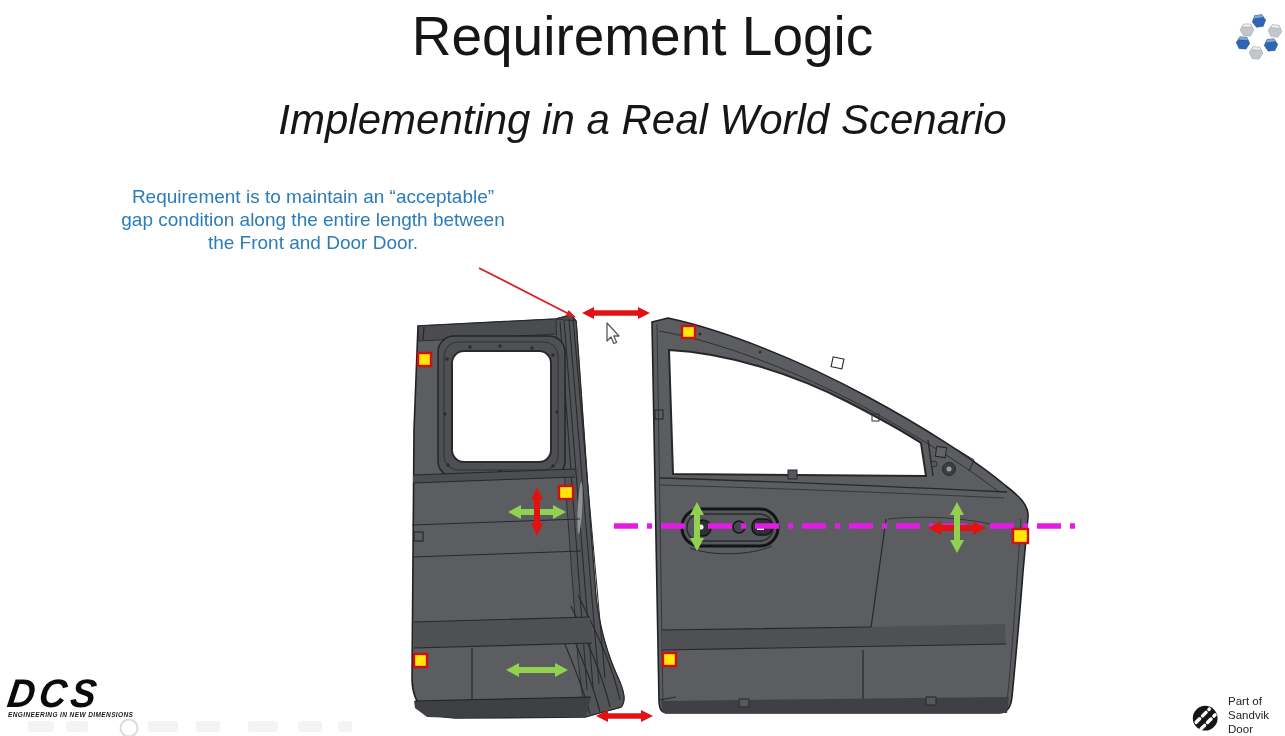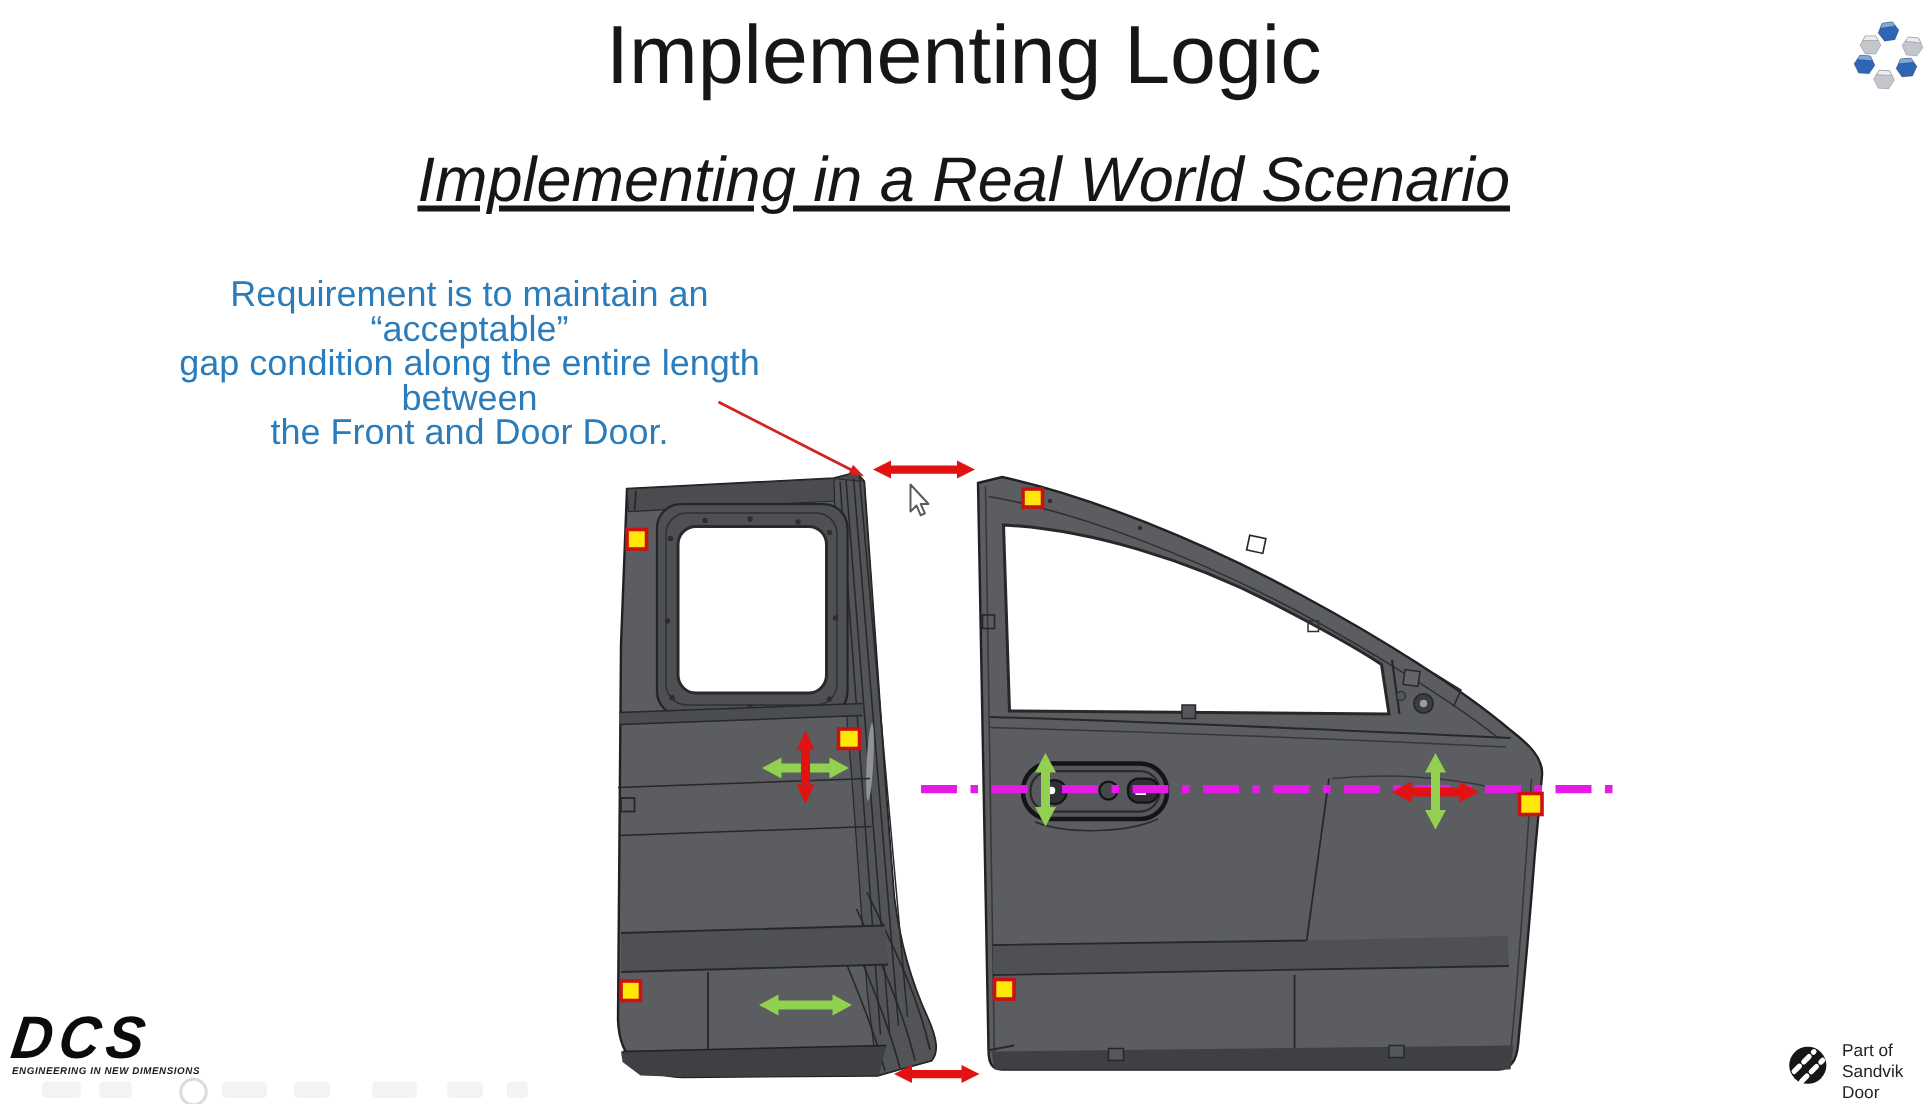--- a/index.html
+++ b/index.html
@@ -1,32 +1,32 @@
 <!DOCTYPE html>
 <html><head>
 <meta charset="utf-8">
 <style>
   html,body{margin:0;padding:0;background:#fff;}
   .stage{position:relative;width:1285px;height:736px;background:#ffffff;overflow:hidden;
          font-family:"Liberation Sans",sans-serif;color:#141414;}
   .title{position:absolute;top:4px;left:0;width:100%;text-align:center;
          font-size:55px;font-weight:400;letter-spacing:0px;color:#161616;}
   .subtitle{position:absolute;top:96px;left:0;width:100%;text-align:center;
-         font-size:42px;font-style:italic;font-weight:400;color:#161616;text-decoration:underline;}
+         font-size:42px;font-style:italic;font-weight:400;color:#161616;}
   .bluetext{position:absolute;left:93px;width:440px;text-align:center;
-         color:#2B7CBB;font-size:24px;line-height:23px;}
+         color:#2B7CBB;font-size:19px;line-height:23px;}
   .req{top:185px;}
   .ex{top:277px;}
   .svglayer{position:absolute;left:0;top:0;}
   .dcs{position:absolute;left:8px;top:676px;width:140px;}
   .dcs-word{display:inline-block;font-size:38px;font-weight:800;font-style:italic;
          letter-spacing:4px;transform:skewX(-8deg) scaleY(1.05);color:#0b0b0b;line-height:34px;}
   .dcs-tag{font-size:6.5px;font-style:italic;font-weight:700;color:#1a1a1a;
          letter-spacing:0.4px;margin-top:1px;white-space:nowrap;}
-  .sandvik{position:absolute;left:1192px;top:694px;display:flex;align-items:flex-start;gap:8px;}
+  .sandvik{position:absolute;left:1192px;top:694px;display:flex;align-items:flex-end;gap:8px;}
   .sandvik-text{font-size:11.5px;line-height:14px;color:#222;}
   .hexlogo{position:absolute;left:1233px;top:12px;}
 </style>
 </head>
 <body>
 
 <div class="stage">
 
   <svg class="svglayer" width="1285" height="736" viewBox="0 0 1285 736">
 
@@ -187,21 +187,21 @@
         <rect x="148" y="721" width="30" height="11" rx="3"></rect>
           <rect x="196" y="721" width="24" height="11" rx="3"></rect>
         <rect x="248" y="721" width="30" height="11" rx="3"></rect>
           <rect x="298" y="721" width="24" height="11" rx="3"></rect>
         <rect x="338" y="721" width="14" height="11" rx="3"></rect>
       </g>
       <circle cx="129" cy="728" r="8.5" fill="none" stroke="#bdbdbd" stroke-width="2" opacity="0.55"></circle>
     </g>
   </svg>
 
-  <div class="title">Implementing Logic</div>
+  <div class="title">Requirement Logic</div>
   <div class="subtitle">Implementing in a Real World Scenario</div>
 
   <div class="bluetext req">
     <div>Requirement is to maintain an “acceptable”</div>
     <div>gap condition along the entire length between</div>
     <div>the Front and Door Door.</div>
   </div>
 
 
   <div class="dcs">

